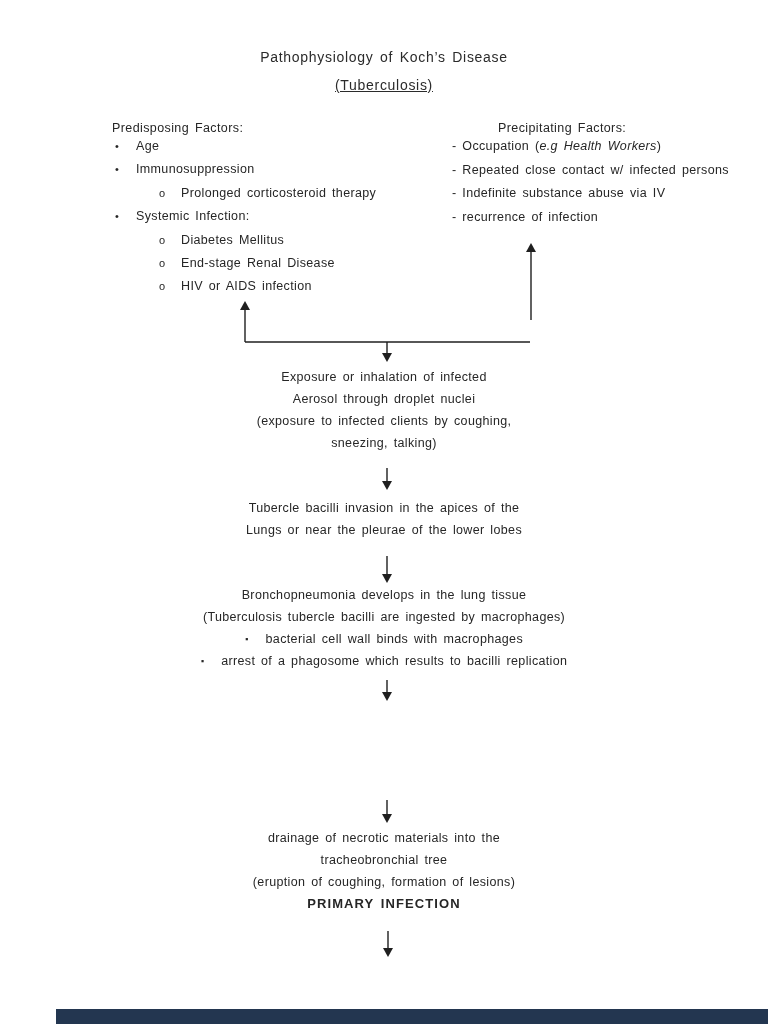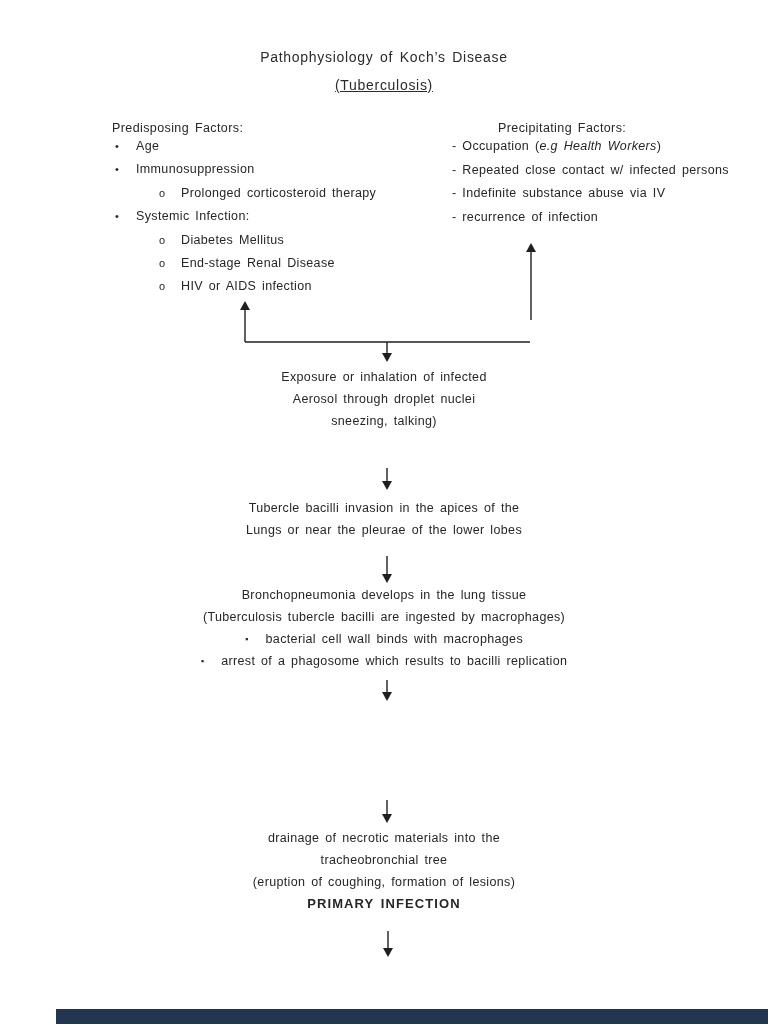--- a/index.html
+++ b/index.html
@@ -103,20 +103,21 @@
       <span>- Indefinite substance abuse via IV</span><em></em><span></span>
     </div>
     <div class="prec-row">
       <span>- recurrence of infection</span><em></em><span></span>
     </div>
   </div>
 
   <div class="abs center-text flow" style="top:366px;">
     <div>Exposure or inhalation of infected</div>
     <div>Aerosol through droplet nuclei</div>
+    <div>(exposure to infected clients by coughing,</div>
     <div>sneezing, talking)</div>
   </div>
 
   <div class="abs center-text flow" style="top:497px;">
     <div>Tubercle bacilli invasion in the apices of the</div>
     <div>Lungs or near the pleurae of the lower lobes</div>
   </div>
 
   <div class="abs center-text flow" style="top:584px;">
     <div>Bronchopneumonia develops in the lung tissue</div>

